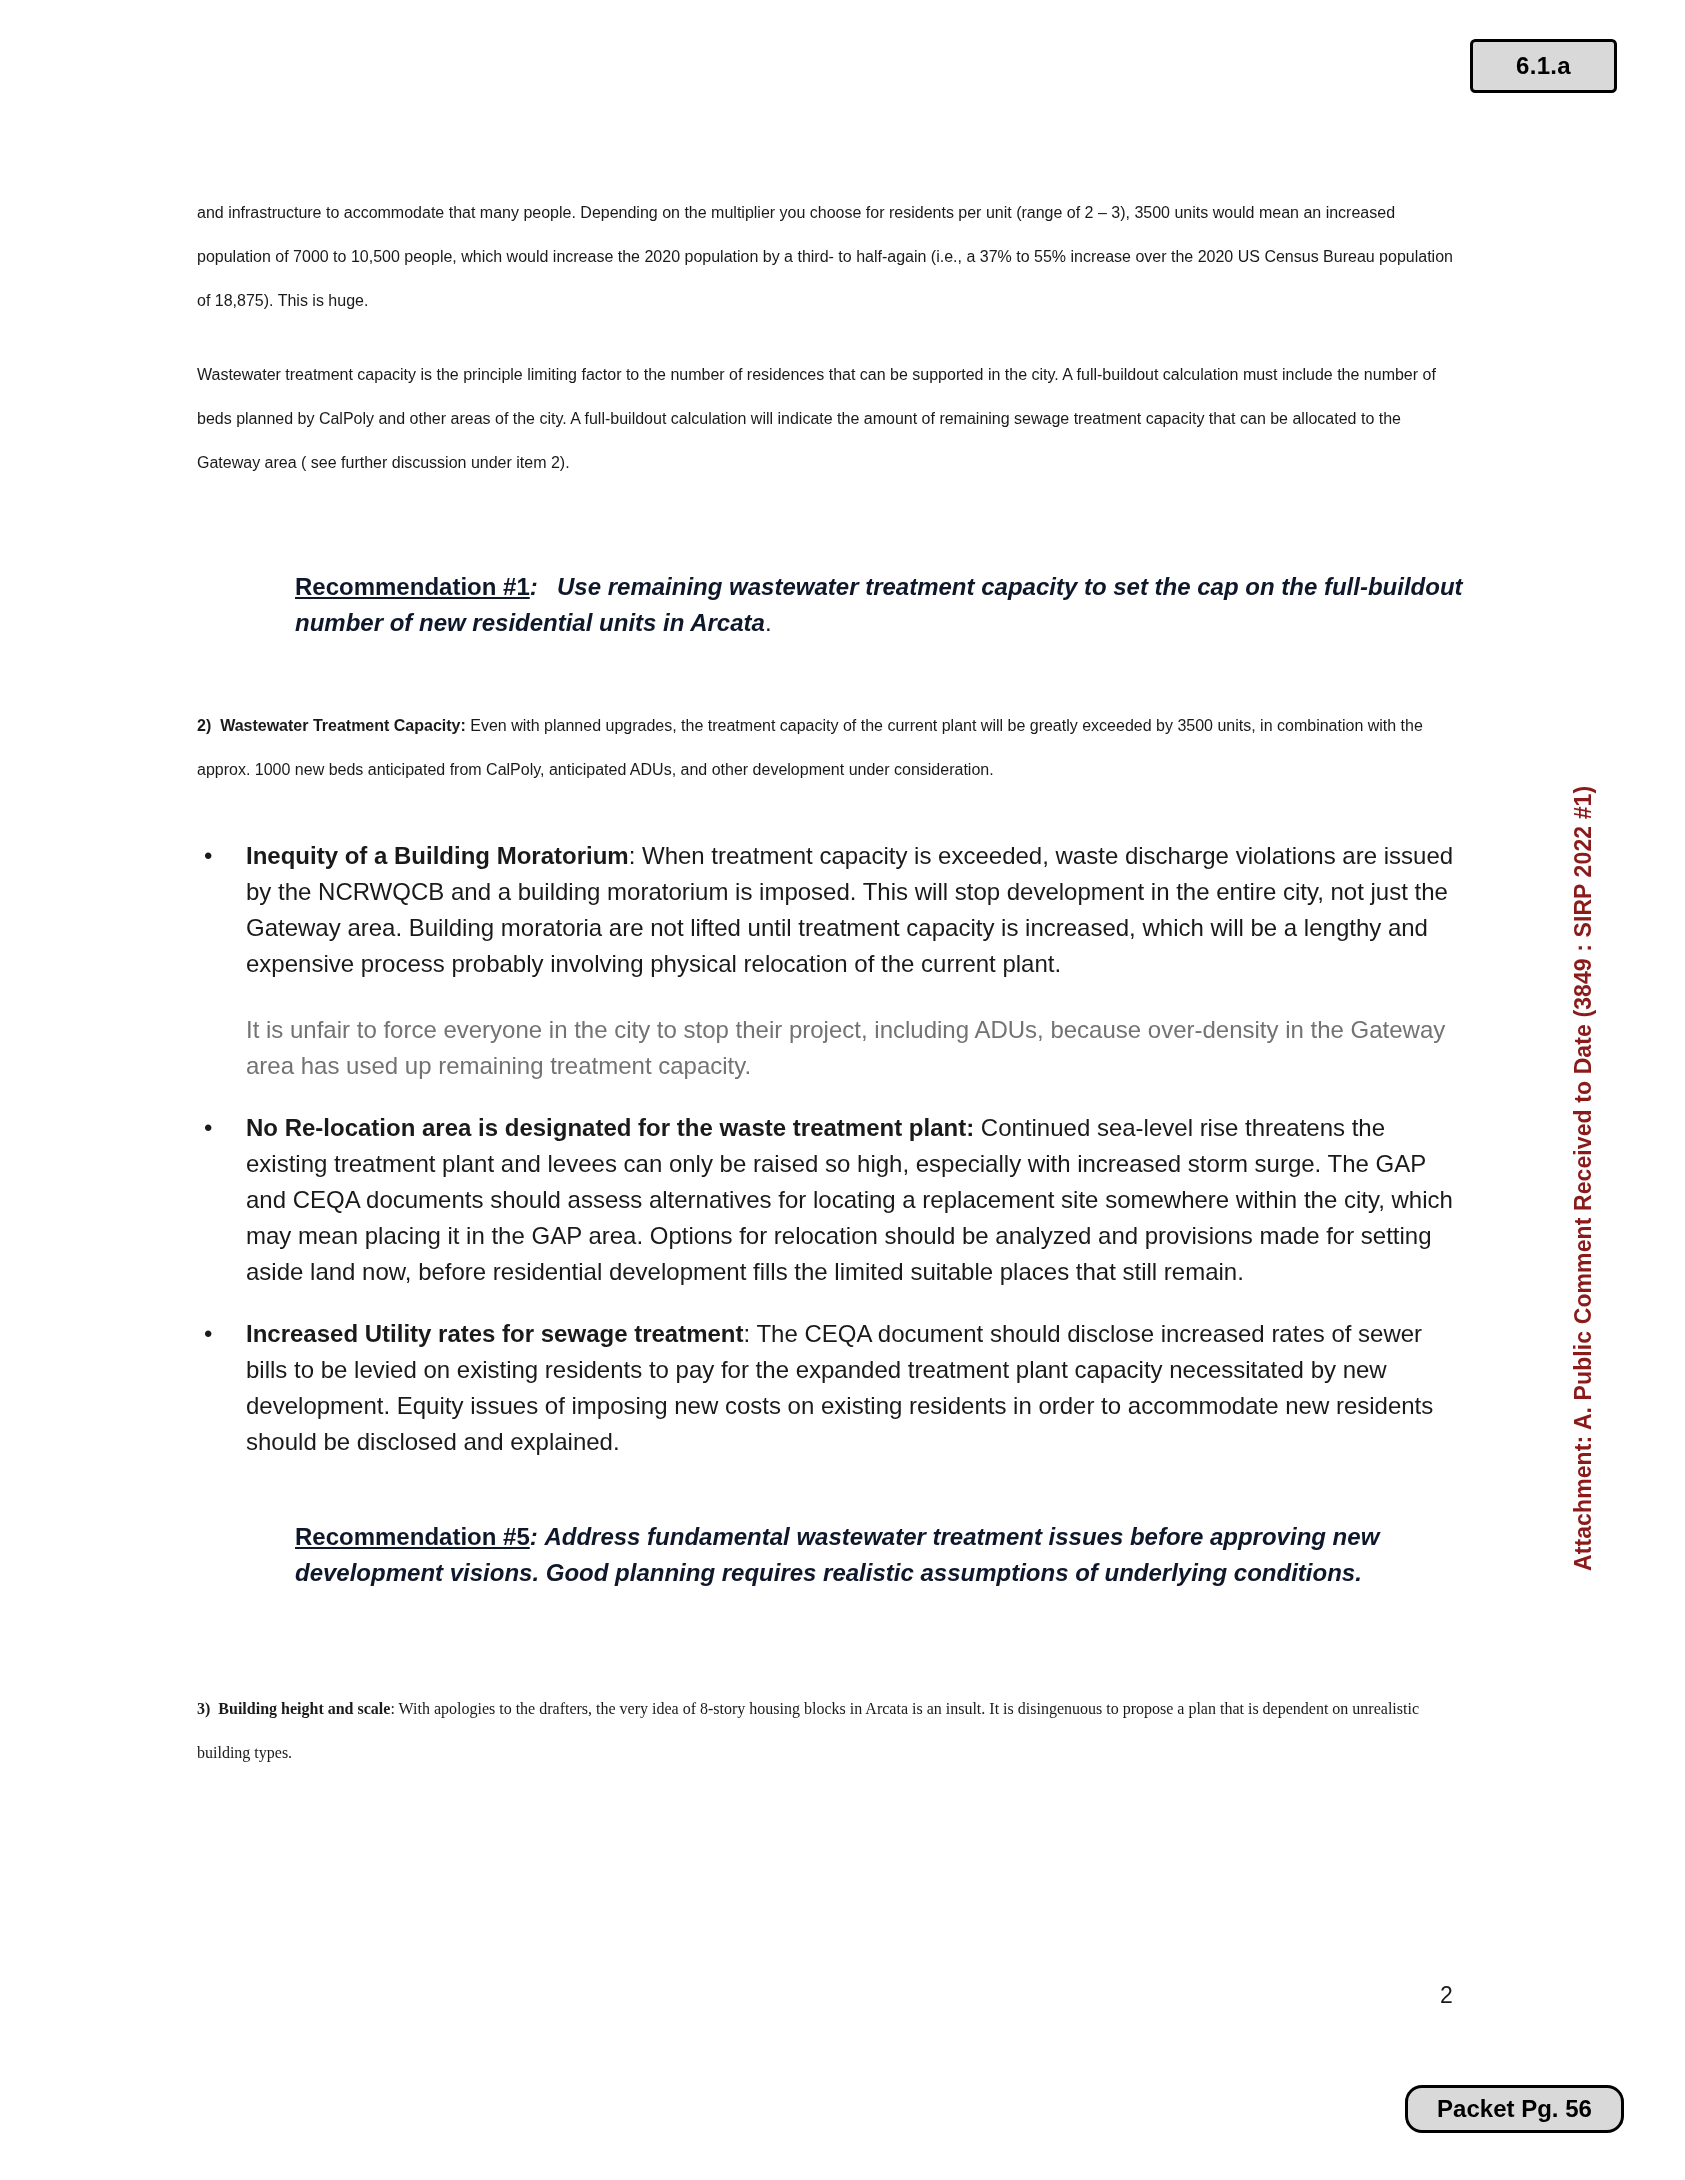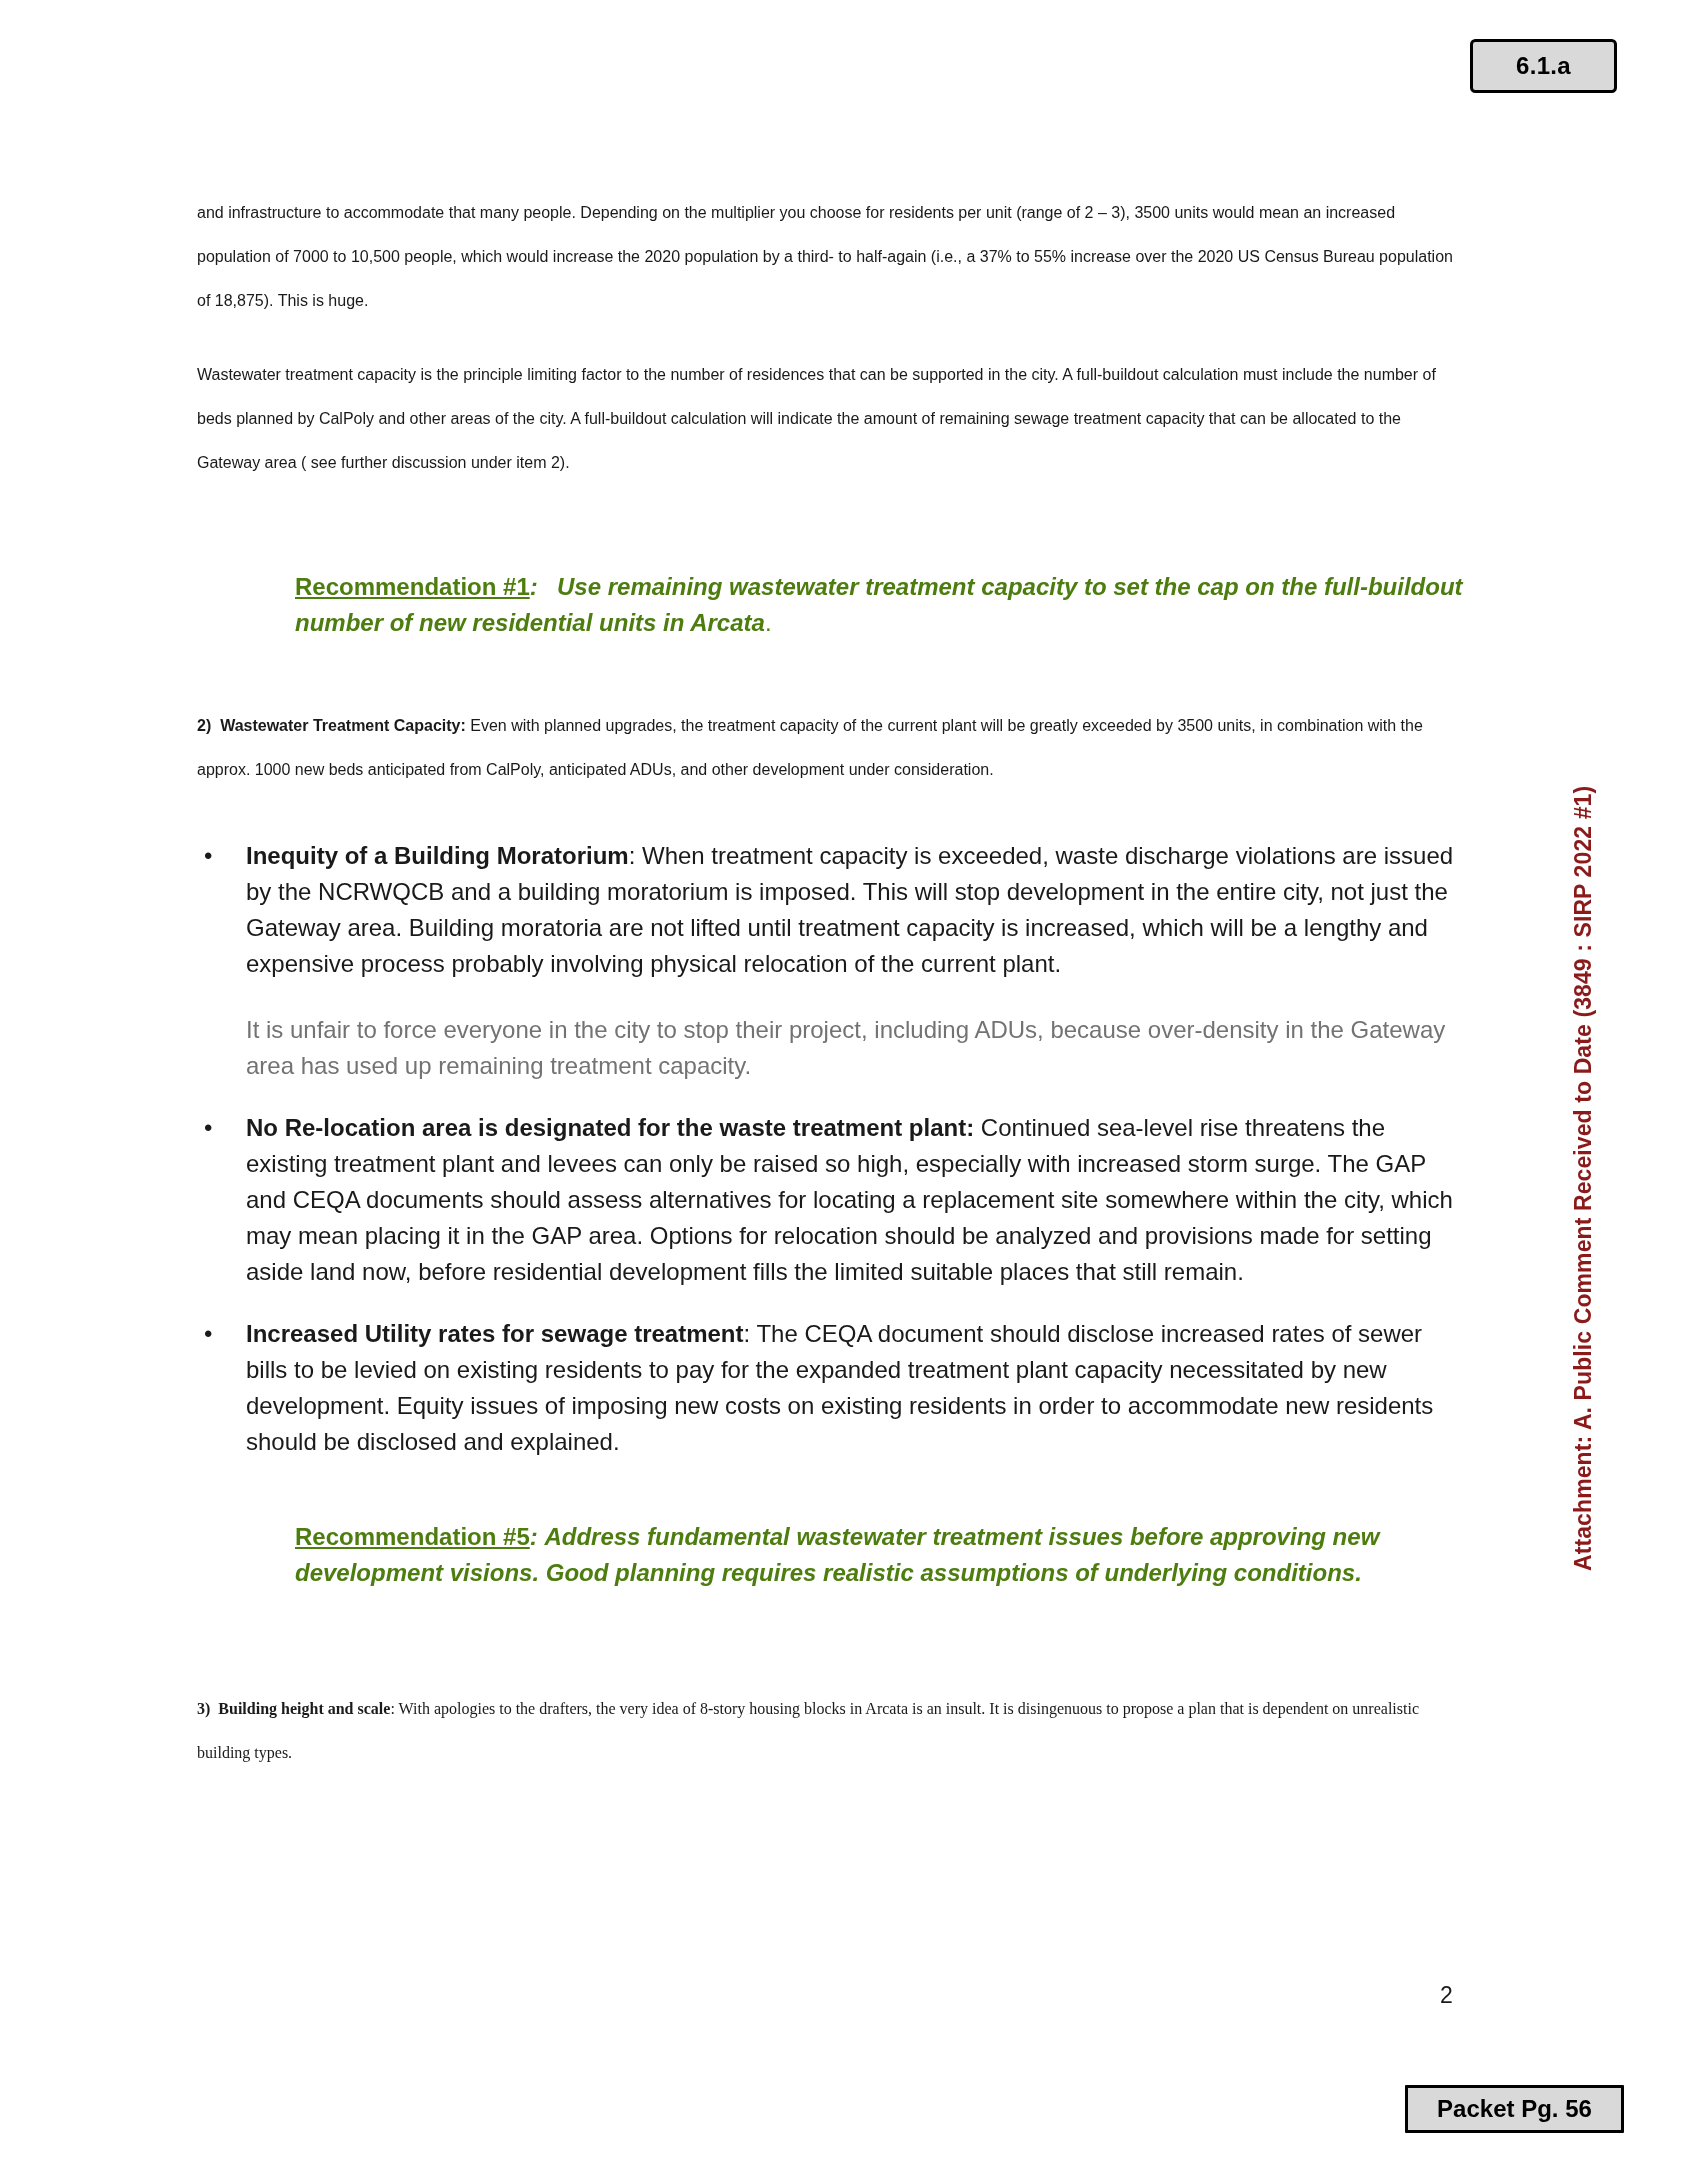--- a/index.html
+++ b/index.html
@@ -41,21 +41,21 @@
 
   
   .packet-badge {
     position: absolute;
     top: 2085px;
     left: 1405px;
     width: 219px;
     height: 48px;
     background: #d9d9d9;
     border: 3.5px solid #000000;
-    border-radius: 1px;
+    border-radius: 17px;
     display: flex;
     align-items: center;
     justify-content: center;
     font-size: 24px;
     font-weight: bold;
     box-sizing: border-box;
   }
   .attachment-stamp-wrap {
     position: absolute;
     left: 1570px;
@@ -93,21 +93,21 @@
   .spacer-lg { height: 54px; }
   .spacer-md { height: 33px; }
   .spacer-sm { height: 16px; }
 
   
   .recommendation {
     margin: 0 0 8.8px 0;
     padding-left: 98px;
     font-size: 24px;
     line-height: 36px;
-    color: #4d7c0f;
+    color: #0f172a;
   }
   .rec-label {
     font-weight: bold;
     text-decoration: underline;
   }
   .rec-text {
     font-weight: bold;
     font-style: italic;
   }
   .rec-gap { display: inline-block; width: 19.3px; }

